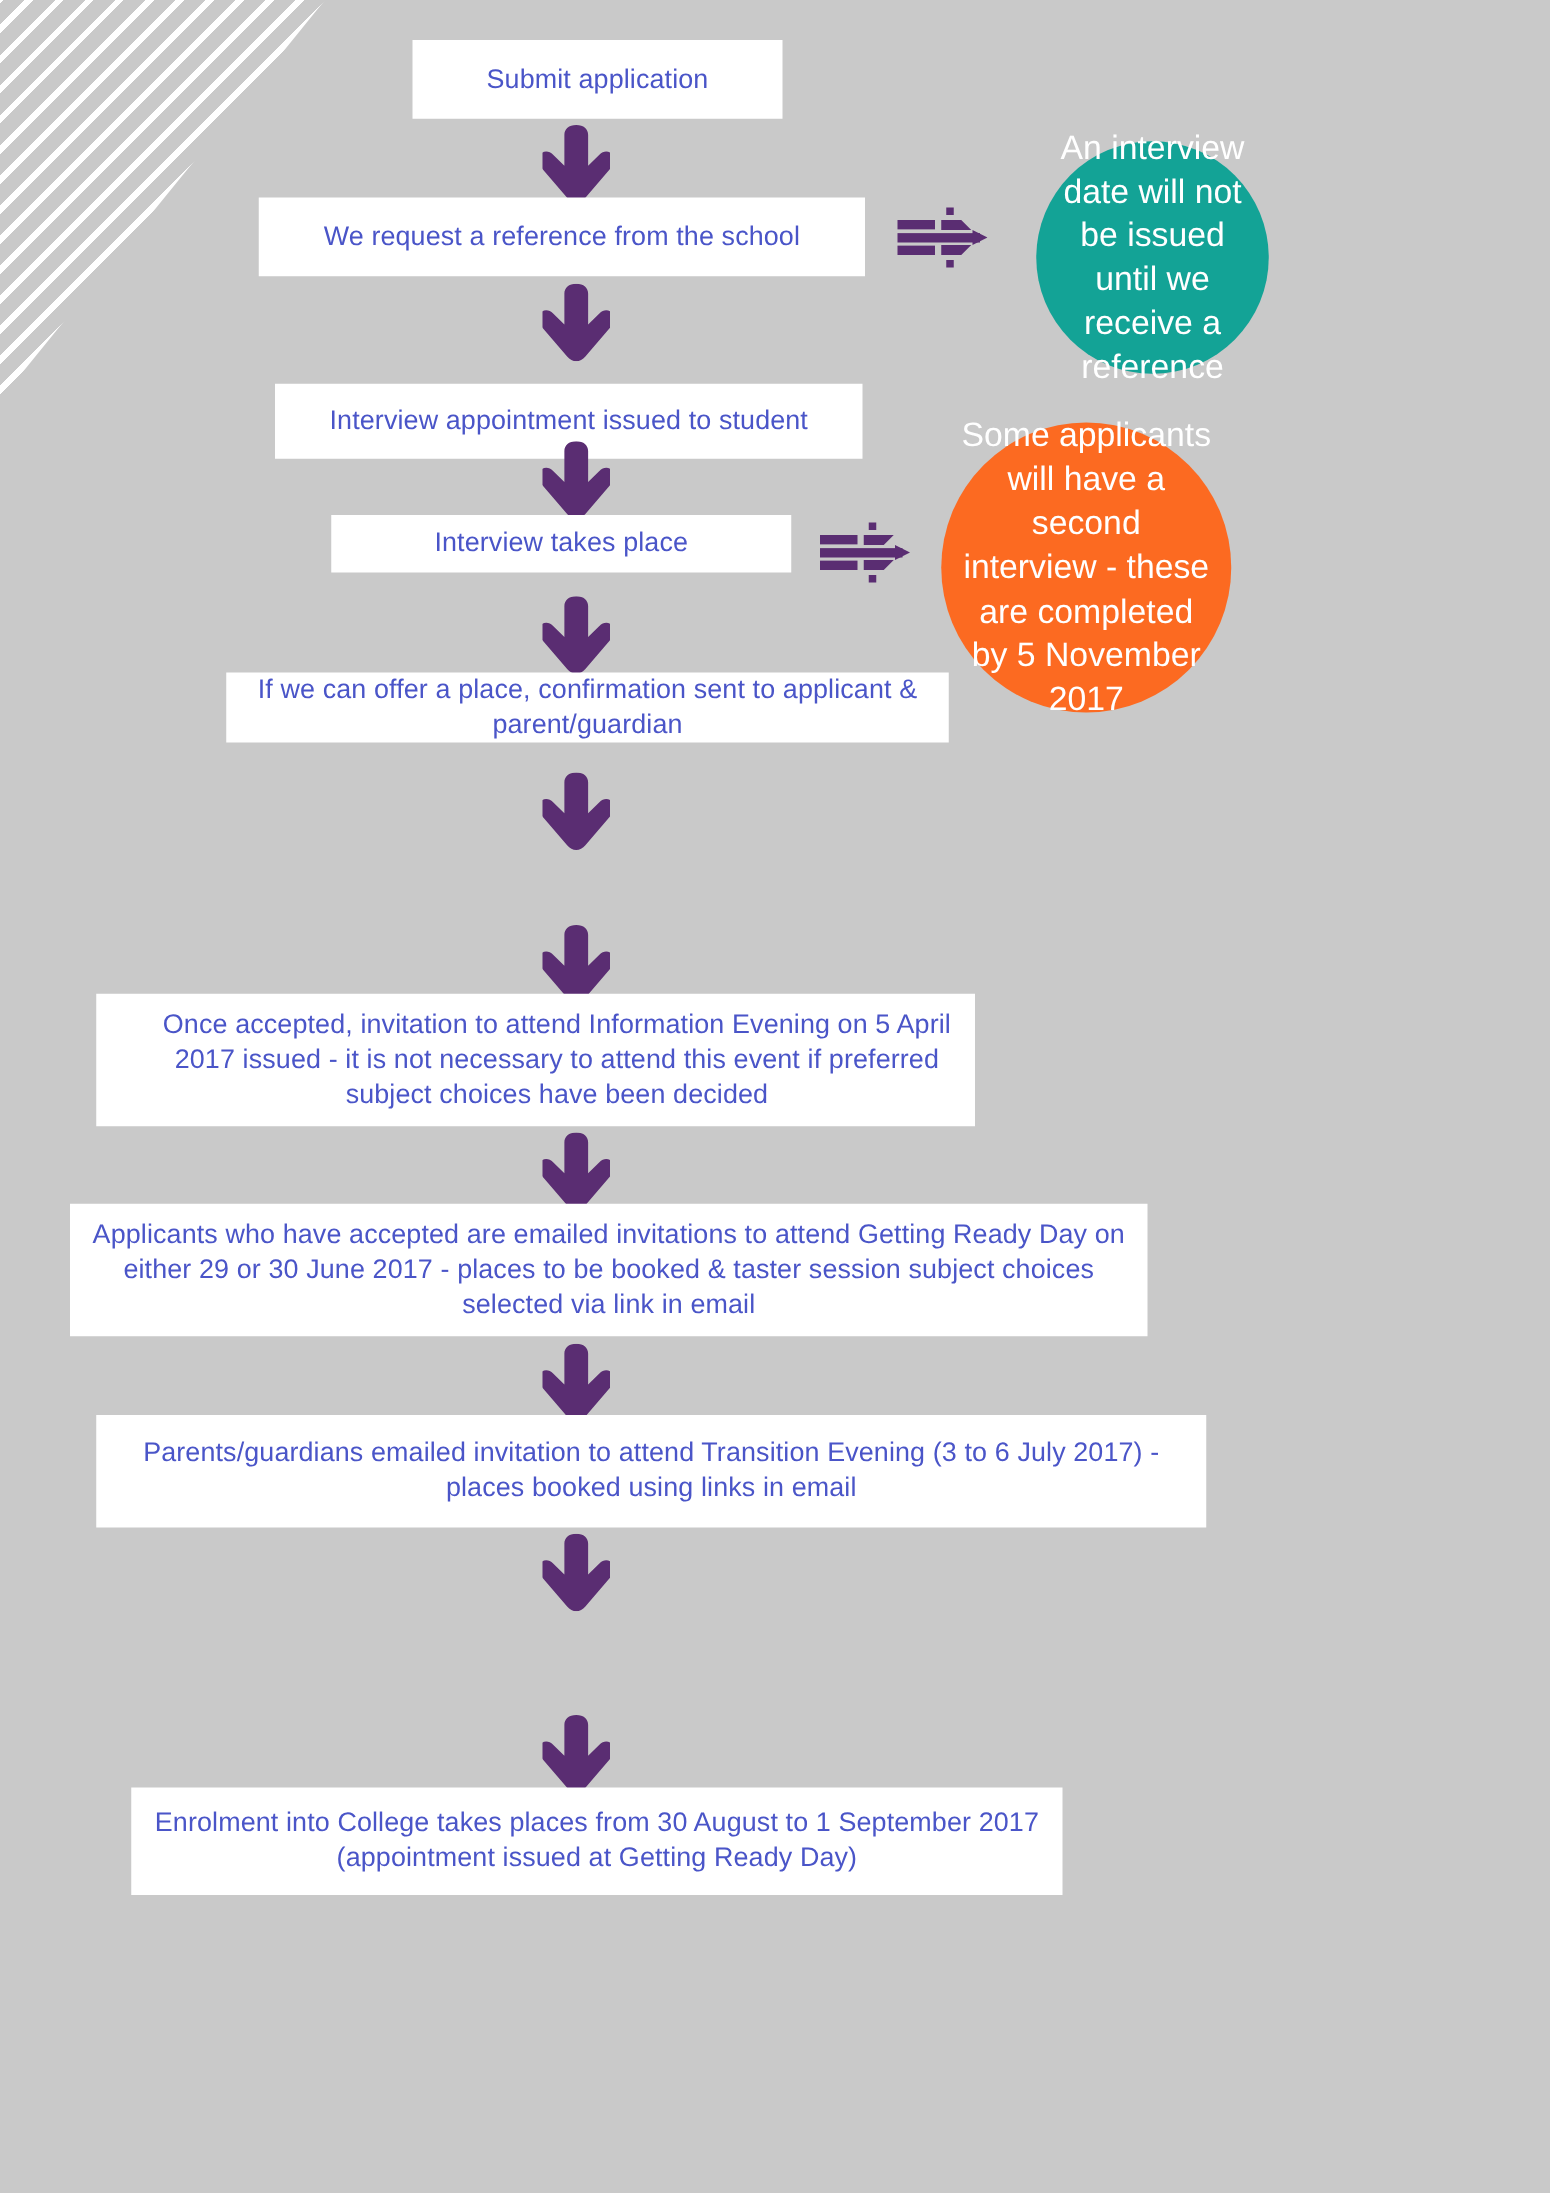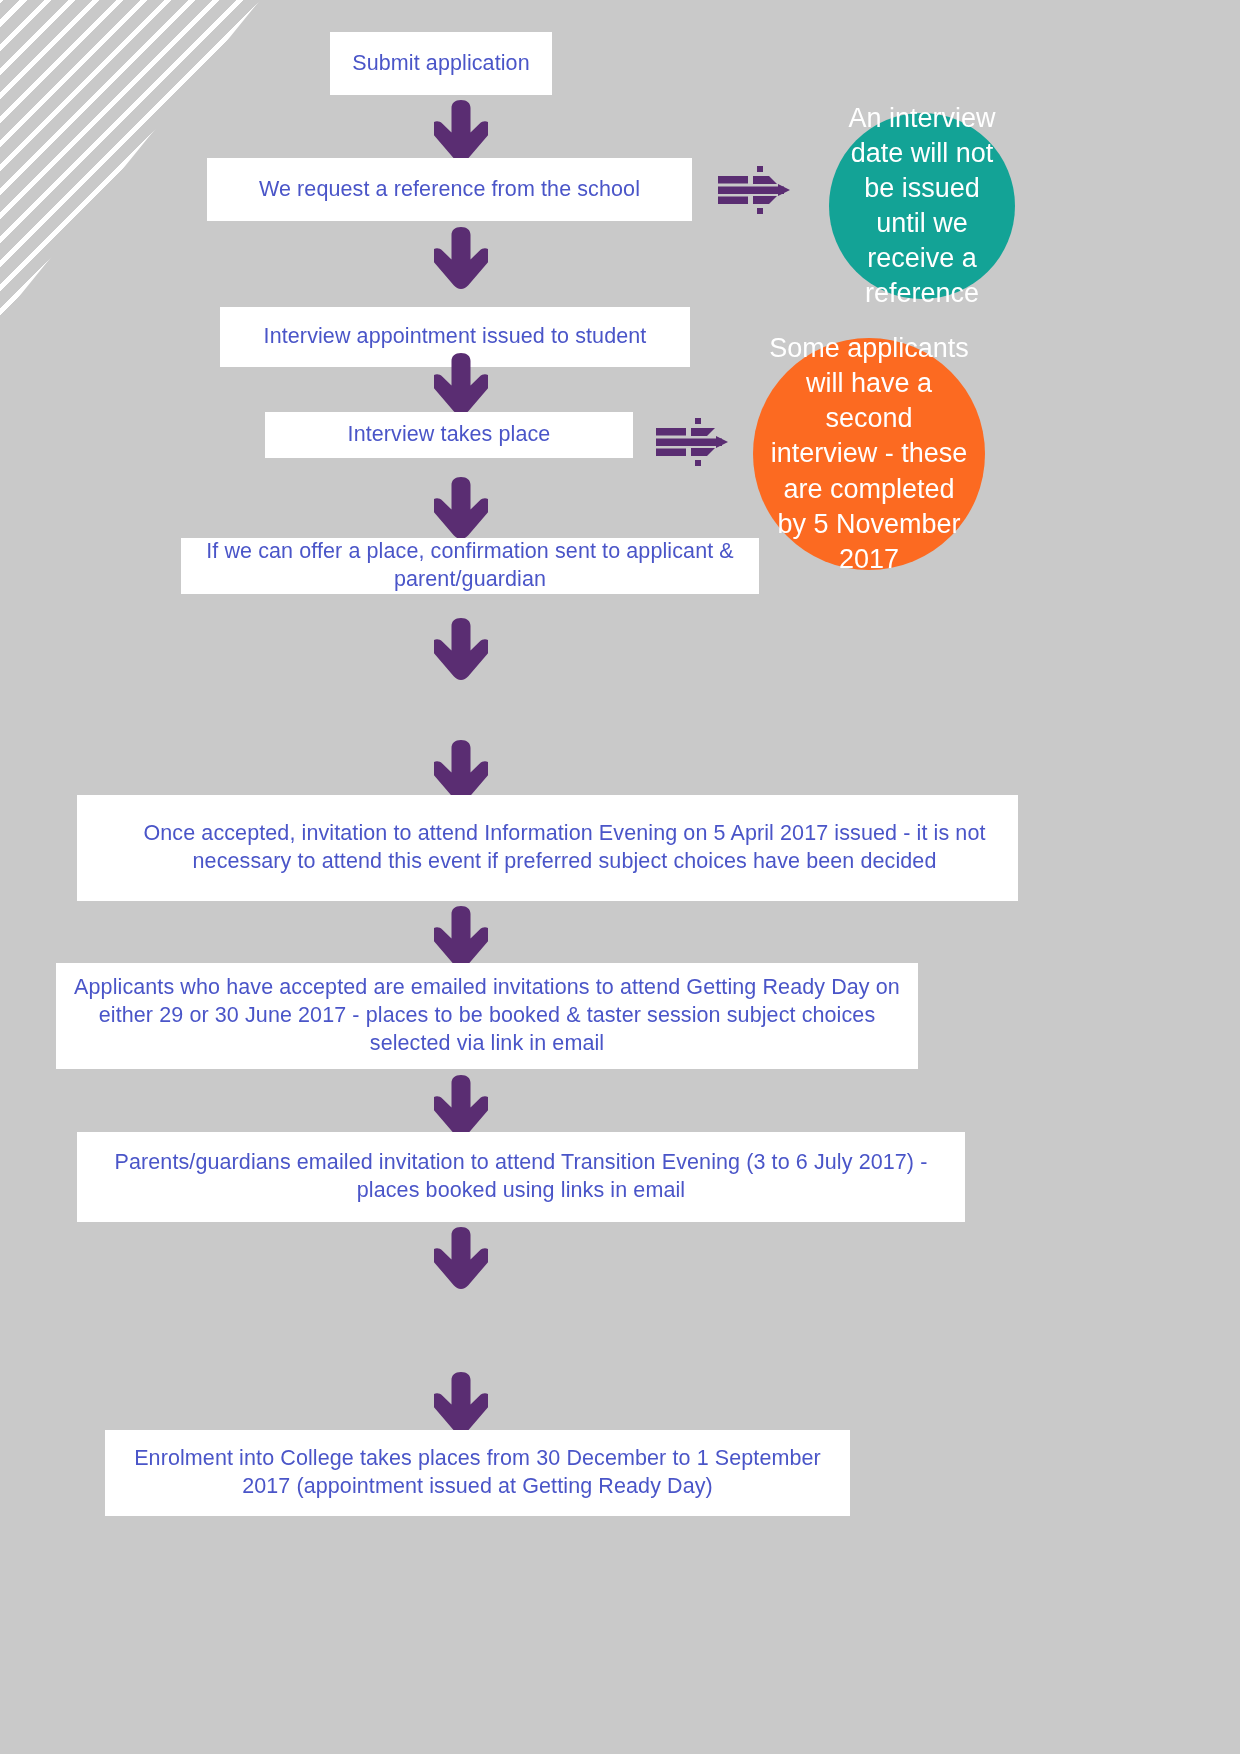--- a/index.html
+++ b/index.html
@@ -93,21 +93,21 @@
   #callout-teal   { background: #13a396; }
   #callout-orange { background: #fc6a21; }
 </style>
 </head>
 <body>
 
 <div id="stripe-corner"></div>
 
 <div id="flow">
 
-  <div class="node" style="left:330px; top:32px; width:222px; height:63px;">
+  <div class="node" style="left:330px; top:32px; width:296px; height:63px;">
     <span>Submit application</span>
   </div>
 
   <div class="down-arrow" style="left:434px; top:100px;">
     <svg viewBox="0 0 54 62" xmlns="http://www.w3.org/2000/svg">
       <path fill="#5a2d72" d="M27 0c-6 0-9.5 3.2-9.5 8v24.5l-9-8.8c-3.6-3.5-8.4-3.1-10.9 0.5 -2.3 3.3-1.4 7.2 1.9 10.4l20.2 23.6c2.1 2.4 4.6 3.8 7.3 3.8s5.2-1.4 7.3-3.8l20.2-23.6c3.3-3.2 4.2-7.1 1.9-10.4 -2.5-3.6-7.3-4-10.9-0.5l-9 8.8V8c0-4.8-3.5-8-9.5-8z"></path>
     </svg>
   </div>
 
   <div class="node" style="left:207px; top:158px; width:485px; height:63px;">
@@ -189,21 +189,21 @@
     </svg>
   </div>
 
 
   <div class="down-arrow" style="left:434px; top:740px;">
     <svg viewBox="0 0 54 62" xmlns="http://www.w3.org/2000/svg">
       <path fill="#5a2d72" d="M27 0c-6 0-9.5 3.2-9.5 8v24.5l-9-8.8c-3.6-3.5-8.4-3.1-10.9 0.5 -2.3 3.3-1.4 7.2 1.9 10.4l20.2 23.6c2.1 2.4 4.6 3.8 7.3 3.8s5.2-1.4 7.3-3.8l20.2-23.6c3.3-3.2 4.2-7.1 1.9-10.4 -2.5-3.6-7.3-4-10.9-0.5l-9 8.8V8c0-4.8-3.5-8-9.5-8z"></path>
     </svg>
   </div>
 
-  <div class="node" style="left:77px; top:795px; width:941px; height:106px;padding-left:48px;">
+  <div class="node" style="left:77px; top:795px; width:703px; height:106px;padding-left:48px;">
     <span>Once accepted, invitation to attend Information Evening on 5 April 2017 issued - it is not necessary to attend this event if preferred subject choices have been decided</span>
   </div>
 
   <div class="down-arrow" style="left:434px; top:906px;">
     <svg viewBox="0 0 54 62" xmlns="http://www.w3.org/2000/svg">
       <path fill="#5a2d72" d="M27 0c-6 0-9.5 3.2-9.5 8v24.5l-9-8.8c-3.6-3.5-8.4-3.1-10.9 0.5 -2.3 3.3-1.4 7.2 1.9 10.4l20.2 23.6c2.1 2.4 4.6 3.8 7.3 3.8s5.2-1.4 7.3-3.8l20.2-23.6c3.3-3.2 4.2-7.1 1.9-10.4 -2.5-3.6-7.3-4-10.9-0.5l-9 8.8V8c0-4.8-3.5-8-9.5-8z"></path>
     </svg>
   </div>
 
   <div class="node" style="left:56px; top:963px; width:862px; height:106px;">
@@ -227,16 +227,16 @@
   </div>
 
 
   <div class="down-arrow" style="left:434px; top:1372px;">
     <svg viewBox="0 0 54 62" xmlns="http://www.w3.org/2000/svg">
       <path fill="#5a2d72" d="M27 0c-6 0-9.5 3.2-9.5 8v24.5l-9-8.8c-3.6-3.5-8.4-3.1-10.9 0.5 -2.3 3.3-1.4 7.2 1.9 10.4l20.2 23.6c2.1 2.4 4.6 3.8 7.3 3.8s5.2-1.4 7.3-3.8l20.2-23.6c3.3-3.2 4.2-7.1 1.9-10.4 -2.5-3.6-7.3-4-10.9-0.5l-9 8.8V8c0-4.8-3.5-8-9.5-8z"></path>
     </svg>
   </div>
 
   <div class="node" style="left:105px; top:1430px; width:745px; height:86px;">
-    <span>Enrolment into College takes places from 30 December to 1 September 2017 (appointment issued at Getting Ready Day)</span>
+    <span>Enrolment into College takes places from 30 August to 1 September 2017 (appointment issued at Getting Ready Day)</span>
   </div>
 
 </div>
 
 </body></html>

